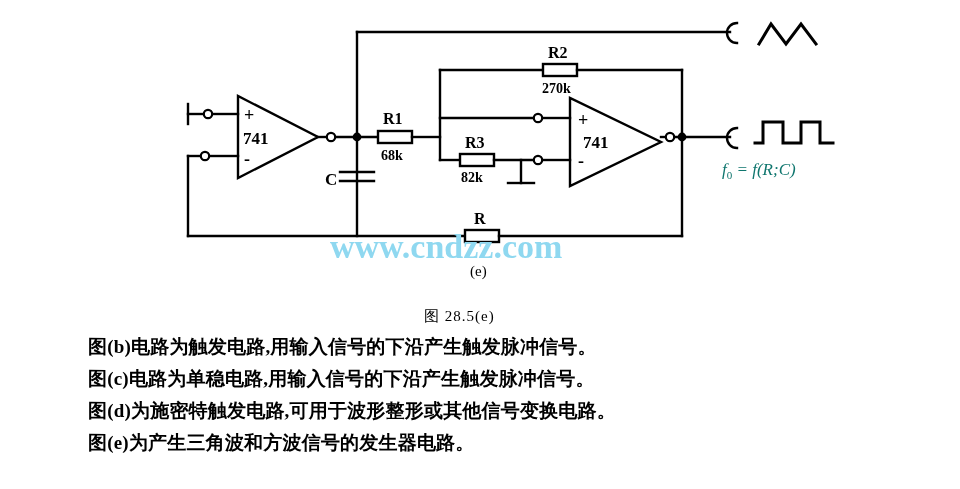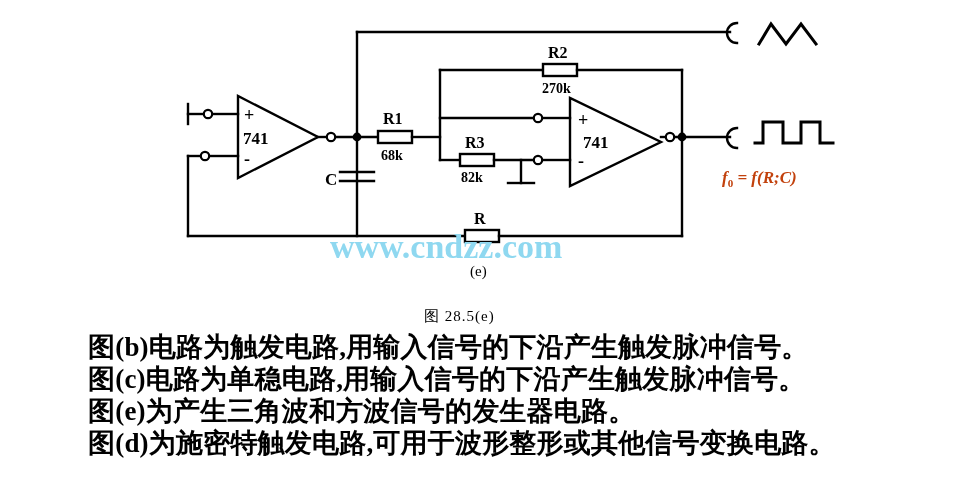--- a/index.html
+++ b/index.html
@@ -53,36 +53,36 @@
     color: #000;
     white-space: nowrap;
   }
   .notes {
     position: absolute;
     left: 88px;
     top: 331px;
     width: 840px;
   }
   .note-line {
-    font-size: 27px;
+    font-size: 19px;
     line-height: 32px;
     color: #000;
     white-space: nowrap;
     font-weight: bold;
     font-family: "Liberation Serif", "DejaVu Serif", serif;
     letter-spacing: 0.2px;
   }
   .formula {
     position: absolute;
     left: 722px;
-    top: 168px;
+    top: 160px;
     font-size: 17px;
     font-style: italic;
-    font-weight: bold;
-    color: #c2410c;
+    font-weight: normal;
+    color: #0f766e;
     white-space: nowrap;
     font-family: "Liberation Serif", "DejaVu Serif", serif;
   }
   .formula sub {
     font-size: 11px;
     font-style: normal;
   }
   text.lbl {
     font-family: "Liberation Serif", "DejaVu Serif", serif;
     font-weight: bold;
@@ -199,17 +199,17 @@
   <div class="formula">
     <span>f</span><sub>0</sub>
     <span>= f(R;C)</span>
   </div>
 
   <div class="figure-caption">图 28.5(e)</div>
 
   <div class="notes">
     <div class="note-line">图(b)电路为触发电路,用输入信号的下沿产生触发脉冲信号。</div>
     <div class="note-line">图(c)电路为单稳电路,用输入信号的下沿产生触发脉冲信号。</div>
+    <div class="note-line">图(d)为施密特触发电路,可用于波形整形或其他信号变换电路。</div>
     <div class="note-line">图(e)为产生三角波和方波信号的发生器电路。</div>
-    <div class="note-line">图(d)为施密特触发电路,可用于波形整形或其他信号变换电路。</div>
   </div>
 
 </div>
 
 </body></html>

